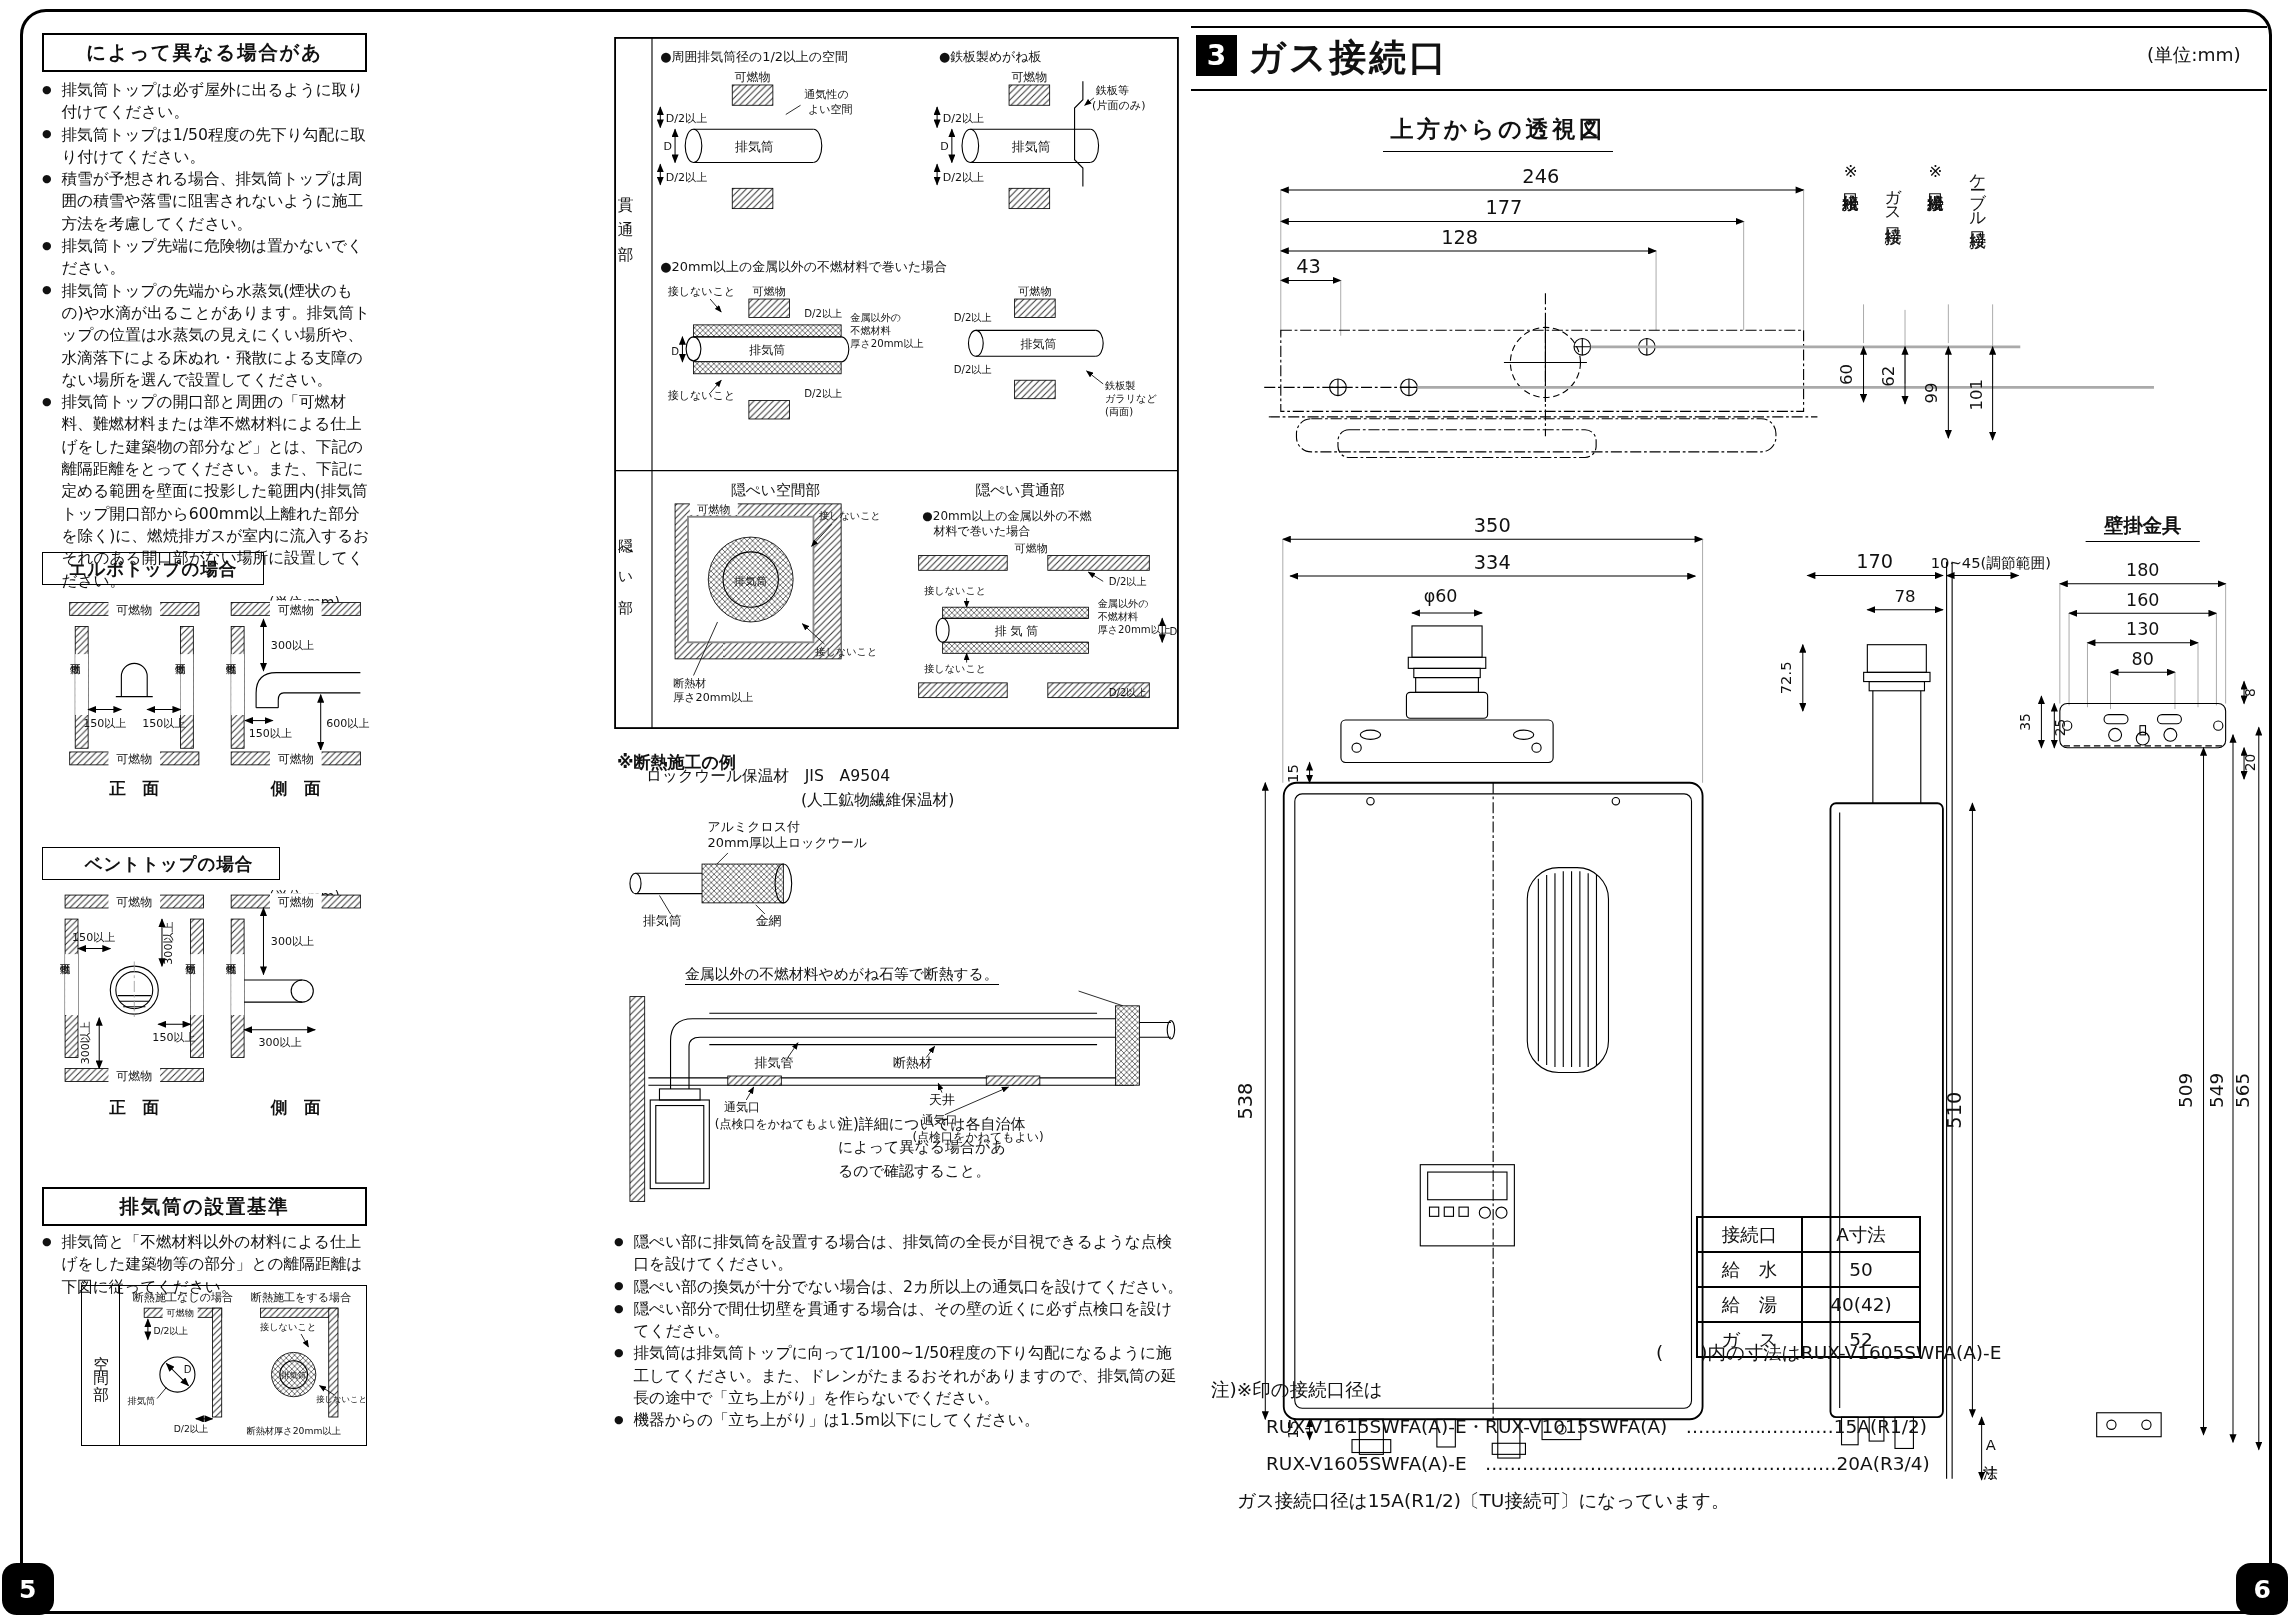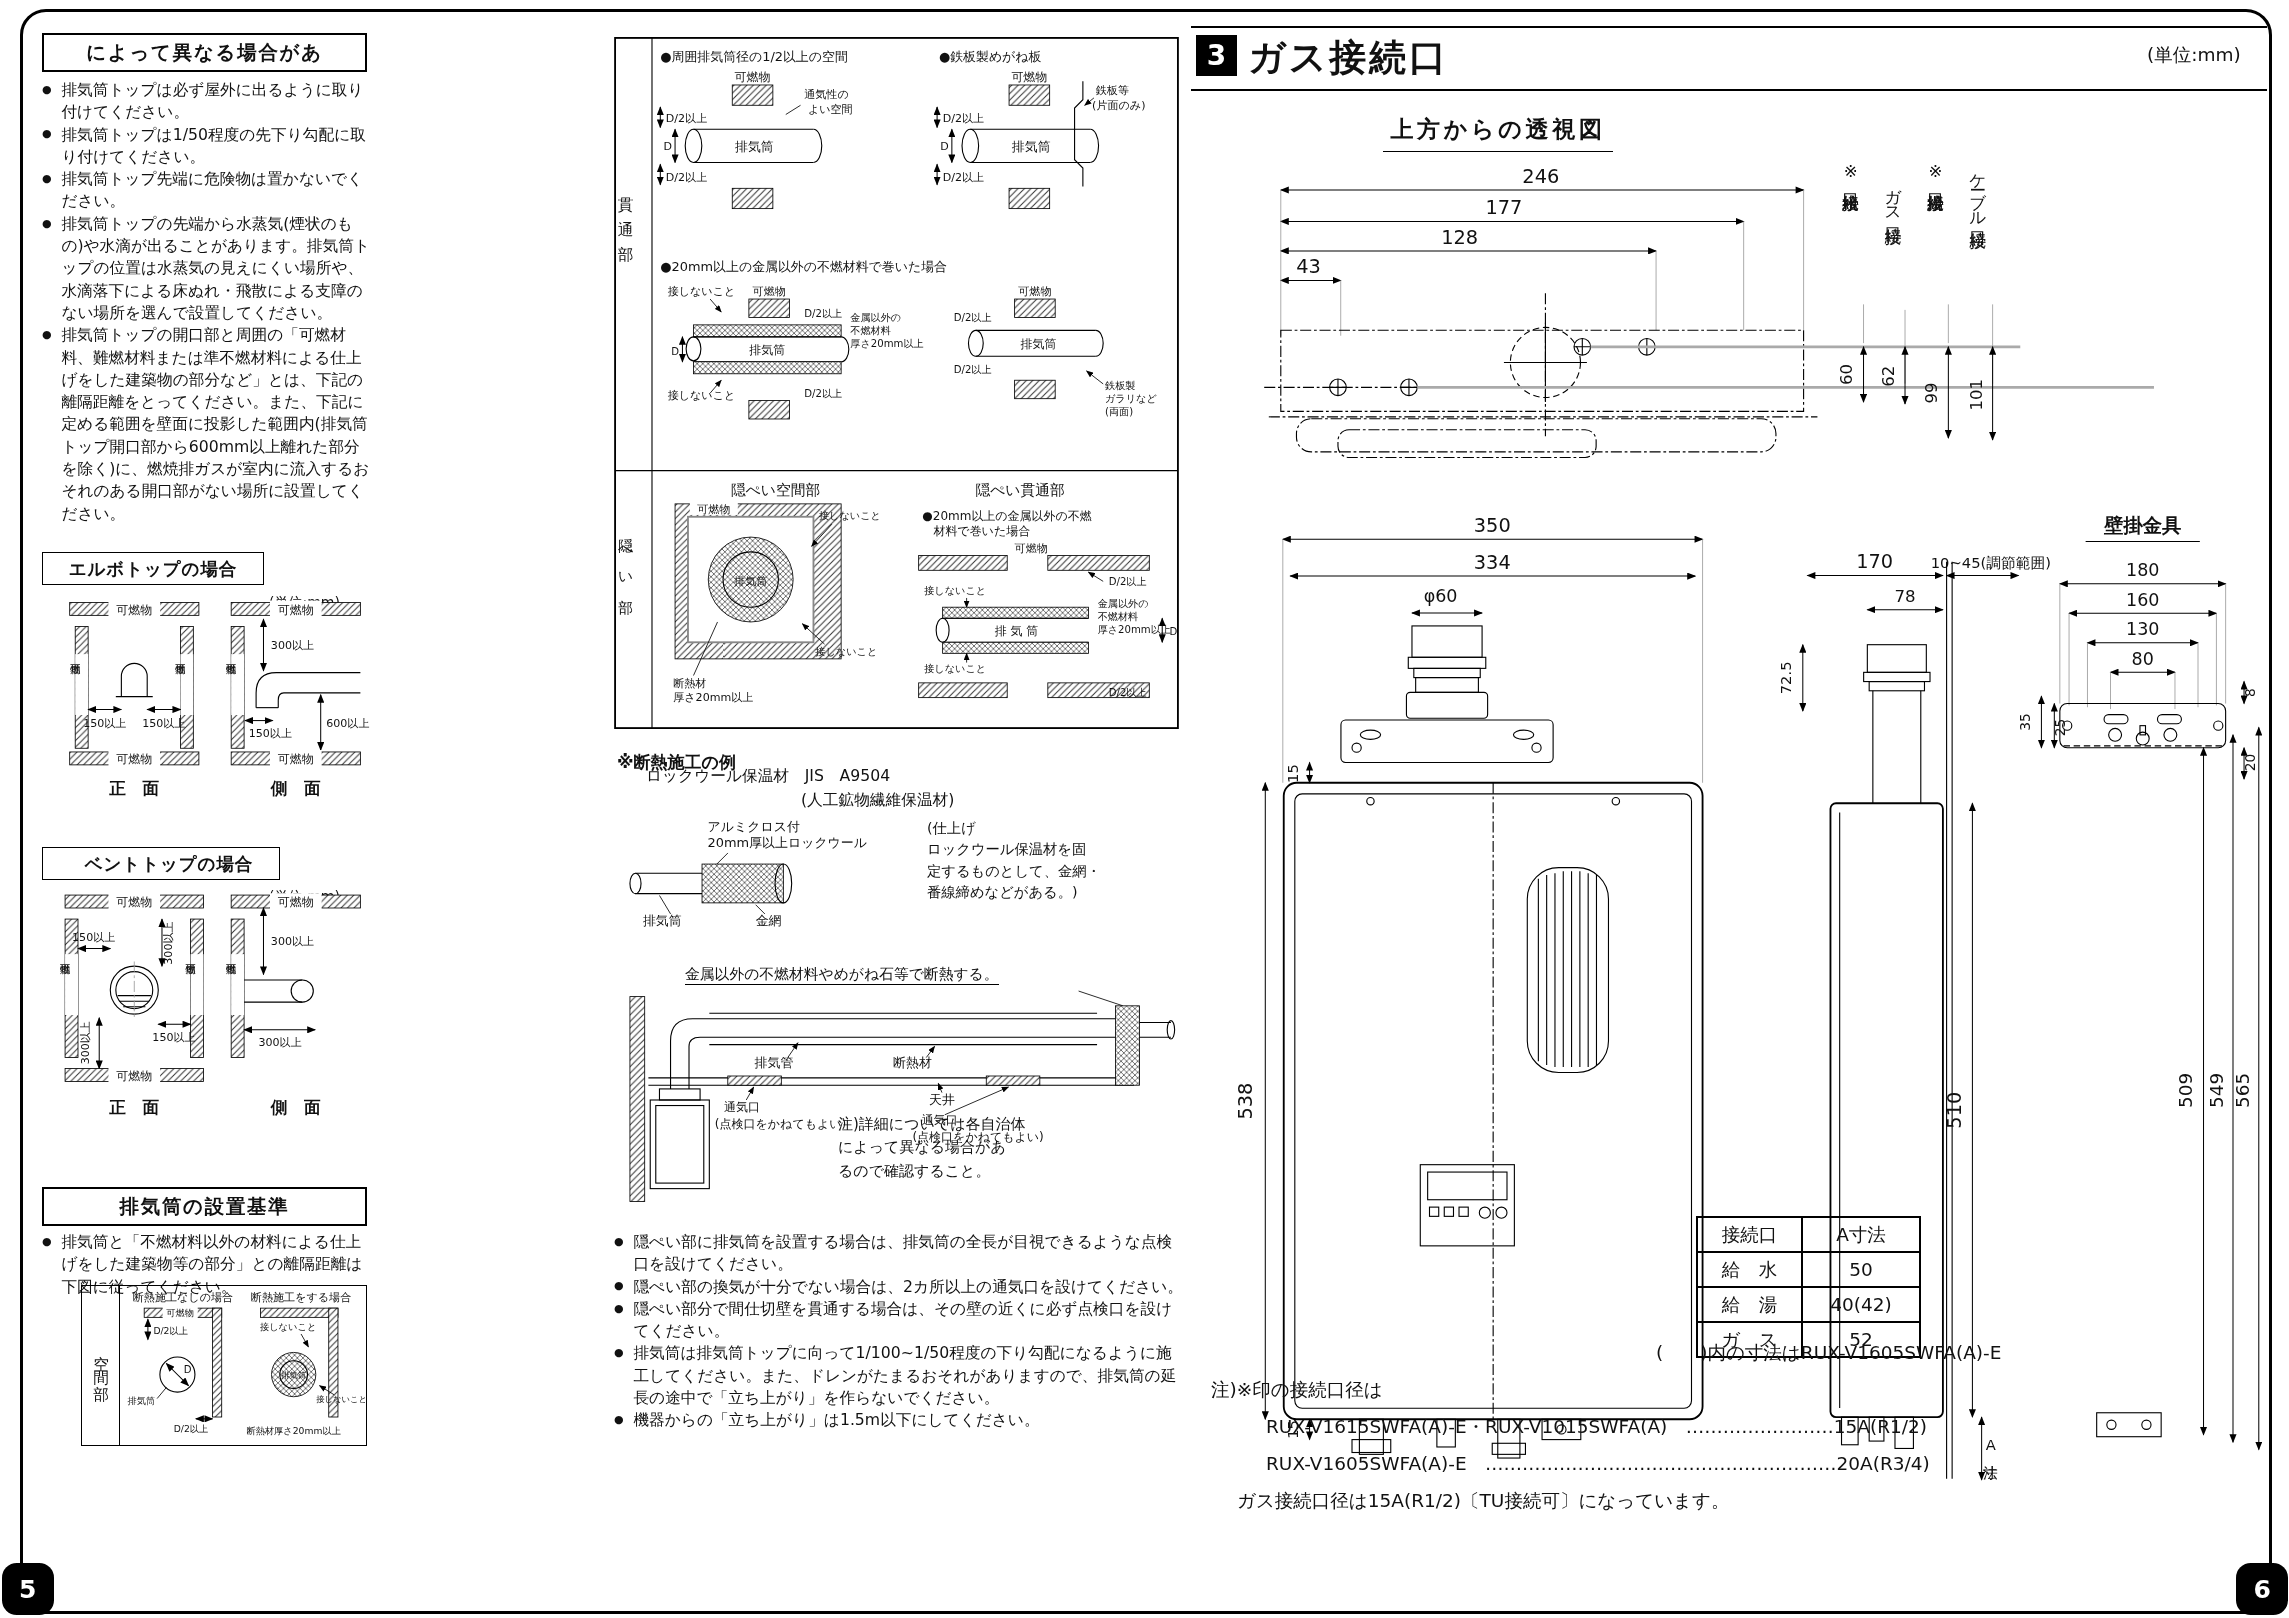--- a/index.html
+++ b/index.html
@@ -71,20 +71,21 @@
       <span>6</span>
     </div>
 
 <div class="abs box-title" style="left:42px;top:33px;width:321px;height:35px;">
       <span>によって異なる場合があ</span>
     </div>
 
 <div class="abs blist" style="left:42px;top:79px;width:329px;">
   <div class="li"><span>排気筒トップは必ず屋外に出るように取り付けてください。</span></div>
   <div class="li"><span>排気筒トップは1/50程度の先下り勾配に取り付けてください。</span></div>
+  <div class="li"><span>積雪が予想される場合、排気筒トップは周囲の積雪や落雪に阻害されないように施工方法を考慮してください。</span></div>
   <div class="li"><span>排気筒トップ先端に危険物は置かないでください。</span></div>
   <div class="li"><span>排気筒トップの先端から水蒸気(煙状のもの)や水滴が出ることがあります。排気筒トップの位置は水蒸気の見えにくい場所や、水滴落下による床ぬれ・飛散による支障のない場所を選んで設置してください。</span></div>
   <div class="li"><span>排気筒トップの開口部と周囲の「可燃材料、難燃材料または準不燃材料による仕上げをした建築物の部分など」とは、下記の離隔距離をとってください。また、下記に定める範囲を壁面に投影した範囲内(排気筒トップ開口部から600mm以上離れた部分を除く)に、燃焼排ガスが室内に流入するおそれのある開口部がない場所に設置してください。</span></div>
 </div>
 
 <div class="abs sub-title" style="left:42px;top:552px;width:220px;height:31px;">
       <span>エルボトップの場合</span>
     </div>
 <div class="abs" style="left:269px;top:594px;font-size:14px;"><span>(単位:mm)</span></div>
 
@@ -375,24 +376,20 @@
   <path d="M20,62 H92 M20,84 H92" class="ln" stroke-width="1.4"></path>
   <ellipse cx="20" cy="73" rx="6" ry="11" class="ln"></ellipse>
   <rect x="92" y="52" width="88" height="42" class="xz"></rect>
   <ellipse cx="180" cy="73" rx="9" ry="21" class="ln" fill="#fff"></ellipse>
   <text x="28" y="118" class="t14">排気筒</text>
   <line x1="58" y1="106" x2="46" y2="86" class="lead"></line>
   <text x="150" y="118" class="t14">金網</text>
   <line x1="160" y1="106" x2="150" y2="96" class="lead"></line>
 </svg>
 
-<div class="abs jp-note" style="left:927px;top:818px;width:249px;font-size:14.3px;line-height:1.5;"><span>(仕上げ
-ロックウール保温材を固
-定するものとして、金網・
-番線締めなどがある。)</span></div>
 
 <div class="abs" style="left:685px;top:965px;font-size:14.8px;border-bottom:1.4px solid #000;padding-bottom:0;"><span>金属以外の不燃材料やめがね石等で断熱する。</span></div>
 
 <svg style="left:617px;top:989px;" width="565" height="222" viewBox="0 0 612 240">
   <rect x="14" y="8" width="16" height="222" class="hz"></rect>
   <line x1="500" y1="2" x2="548" y2="18" class="lead"></line>
   <g>
     <rect x="36" y="120" width="64" height="96" class="ln" stroke-width="1.5"></rect>
     <rect x="42" y="126" width="52" height="84" class="ln" stroke-width="0.8"></rect>
     <rect x="46" y="108" width="44" height="12" class="ln"></rect>

